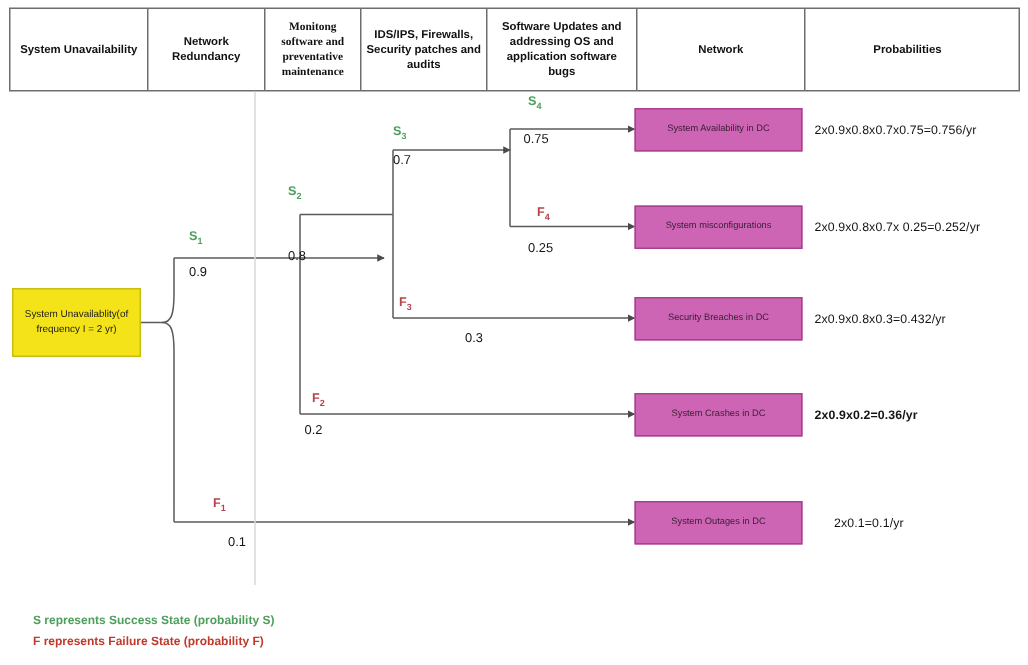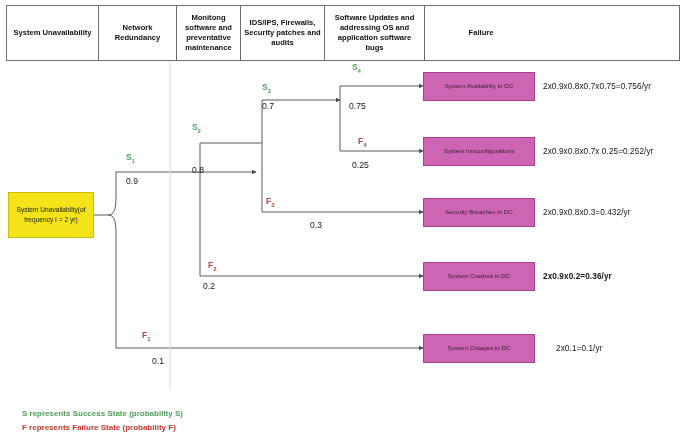--- a/index.html
+++ b/index.html
@@ -41,21 +41,21 @@
     box-sizing: border-box;
     font-size: 7.6px;
     font-weight: bold;
     line-height: 1.32;
     padding: 2px 3px;
     color: #111111;
   }
   .hcell:last-child { border-right: none; }
   .c0 { width: 92px; }
   .c1 { width: 78px; }
-  .c2 { width: 64px; }
+  .c2 { width: 64px; font-family: Liberation Serif, serif; }
   .c3 { width: 84px; }
   .c4 { width: 100px; }
   .c5 { width: 112px; }
   .c6 { width: 136px; }
 
   
   #tree {
     position: absolute;
     left: 0;
     top: 0;
@@ -146,21 +146,22 @@
 <body>
 
 <div id="root">
 
   <div class="header-table">
     <div class="hcell c0">System Unavailability</div>
     <div class="hcell c1">Network Redundancy</div>
     <div class="hcell c2">Monitong software and preventative maintenance</div>
     <div class="hcell c3">IDS/IPS, Firewalls, Security patches and audits</div>
     <div class="hcell c4">Software Updates and addressing OS and application software bugs</div>
-    <div class="hcell c5">Failure</div>
+    <div class="hcell c5">Network</div>
+    <div class="hcell c6">Probabilities</div>
   </div>
 
   <svg id="tree" viewBox="0 0 685 443" xmlns="http://www.w3.org/2000/svg">
     <defs>
       <marker id="arrow" viewBox="0 0 10 10" refX="9" refY="5" markerWidth="5" markerHeight="5" orient="auto-start-reverse">
         <path d="M 0 0 L 10 5 L 0 10 z" fill="#4a4a4a"></path>
       </marker>
     </defs>
     <g stroke="#5a5a5a" stroke-width="1" fill="none">
 
@@ -211,21 +212,21 @@
   <div class="branch-value" style="left:192px; top:165px;">0.8</div>
 
   <div class="branch-label s-label" style="left:262px; top:82px;">
     <span>S</span><span class="sub">3</span>
   </div>
   <div class="branch-value" style="left:262px; top:101px;">0.7</div>
 
   <div class="branch-label s-label" style="left:352px; top:62px;">
     <span>S</span><span class="sub">4</span>
   </div>
-  <div class="branch-value" style="left:349px; top:101px;">0.75</div>
+  <div class="branch-value" style="left:349px; top:87px;">0.75</div>
 
   <div class="branch-label f-label" style="left:358px; top:136px;">
     <span>F</span><span class="sub">4</span>
   </div>
   <div class="branch-value" style="left:352px; top:160px;">0.25</div>
 
   <div class="branch-label f-label" style="left:266px; top:196px;">
     <span>F</span><span class="sub">3</span>
   </div>
   <div class="branch-value" style="left:262px; top:220px;padding-left:48px;">0.3</div>

